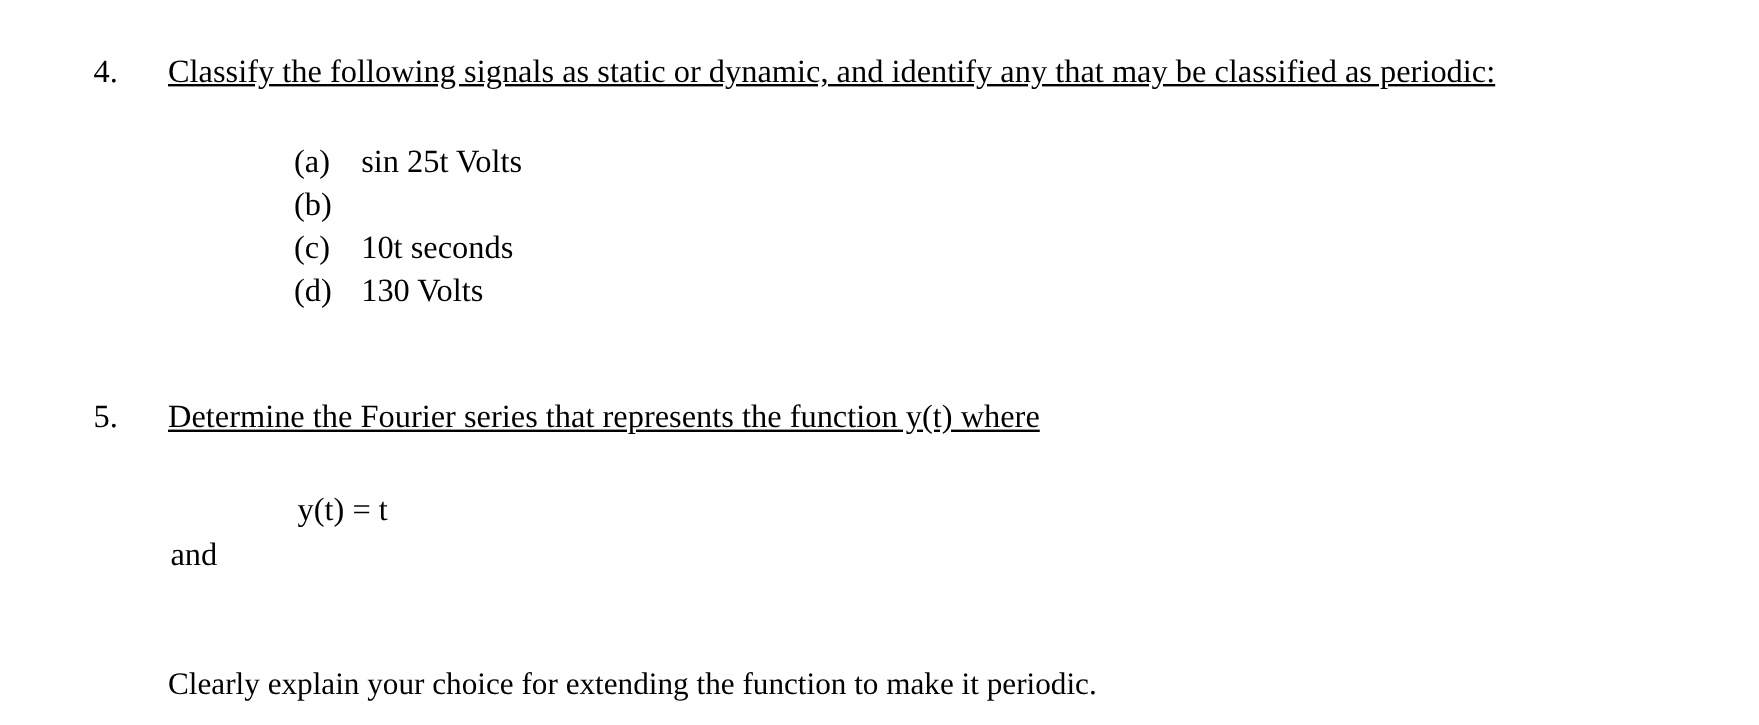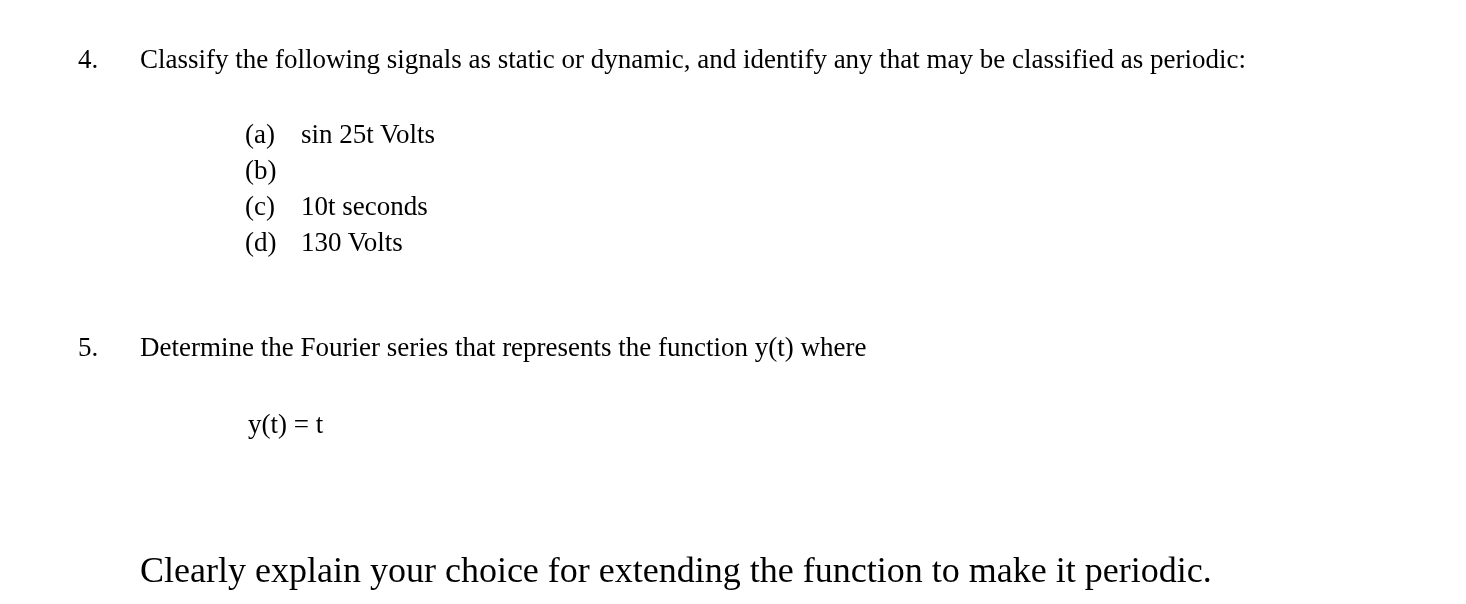--- a/index.html
+++ b/index.html
@@ -31,20 +31,21 @@
     width: 62px;
     flex: 0 0 62px;
     font-size: 27px;
     line-height: 34px;
     text-align: left;
   }
   .q-text {
     font-size: 27px;
     line-height: 34px;
     white-space: nowrap;
+    text-decoration: underline;
   }
 
   #question-4 { top: 42px; left: 78px; }
   #question-5 { top: 330px; left: 78px; }
 
   
   .subitems {
     position: absolute;
     top: 116px;
     left: 245px;
@@ -89,21 +90,21 @@
     flex: 0 0 280px;
     padding-left: 108px;
     box-sizing: border-box;
   }
   .pw-cond { }
 
   .closing {
     position: absolute;
     top: 553px;
     left: 140px;
-    font-size: 36px;
+    font-size: 26px;
     line-height: 34px;
     white-space: nowrap;
   }
 </style>
 </head>
 <body>
 
 <div class="page">
 
   <div class="question" id="question-4">
@@ -131,17 +132,18 @@
 
   <div class="question" id="question-5">
     <div class="q-number">5.</div>
     <div class="q-text">Determine the Fourier series that represents the function y(t) where</div>
   </div>
 
   <div class="piecewise">
     <div class="pw-row">
       <span class="pw-expr">y(t) = t</span>
     </div>
+    <div class="pw-and">and</div>
   </div>
 
   <div class="closing">Clearly explain your choice for extending the function to make it periodic.</div>
 
 </div>
 
 </body></html>

